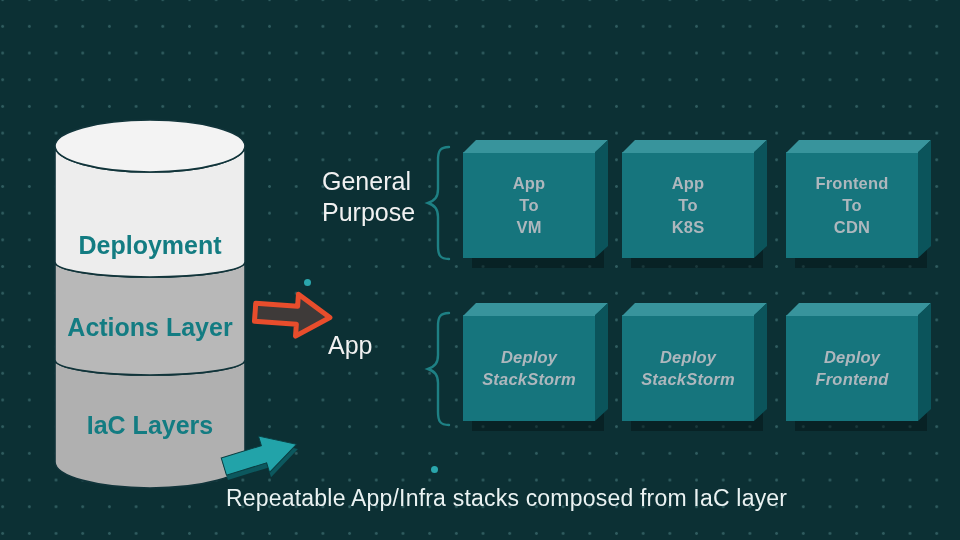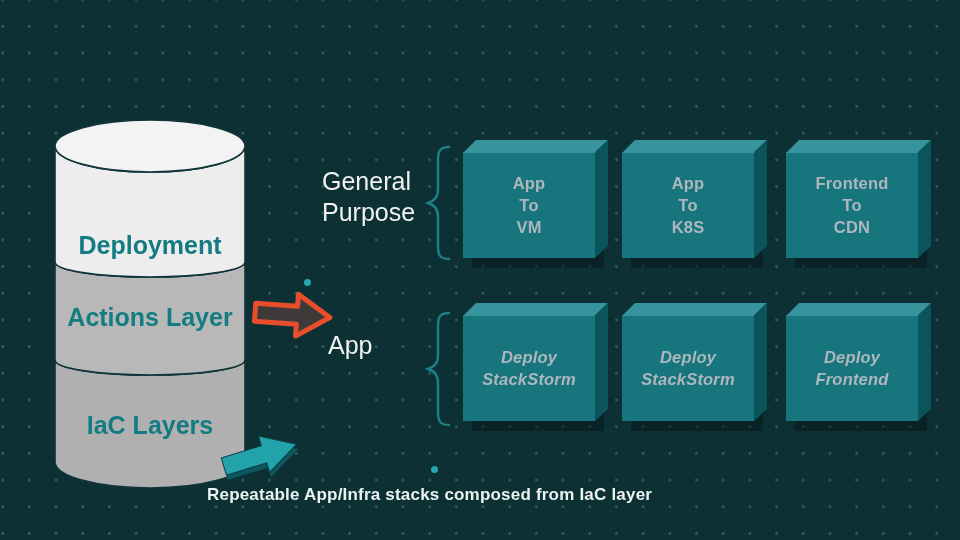--- a/index.html
+++ b/index.html
@@ -14,21 +14,21 @@
     position:absolute;left:60px;top:24px;margin:0;
     font-size:39px;font-weight:800;letter-spacing:.3px;color:#F0512F;
   }
   
   .cyl-svg{position:absolute;left:0;top:0;}
   .cyl-label{
     position:absolute;left:55px;width:190px;text-align:center;
     font-weight:700;font-size:25px;line-height:30px;color:#137C82;
   }
   .cyl-label.l1{top:201px;margin-top:29px;}
-  .cyl-label.l2{top:302px;}
+  .cyl-label.l2{top:312px;}
   .cyl-label.l3{top:410px;}
   .cyl-label span{display:block;}
 
   
   .group-label{
     position:absolute;color:#F1F1F1;font-size:25px;line-height:31px;font-weight:400;
   }
   .group-label.g1{left:322px;top:166px;}
   .group-label.g2{left:328px;top:330px;}
   .group-label span{display:block;}
@@ -64,22 +64,22 @@
   
   .arrow-orange{position:absolute;left:252px;top:289px;transform:rotate(4deg);}
   .arrow-teal{position:absolute;left:221px;top:432px;transform:rotate(-17deg);}
 
   
   .accent-dot{position:absolute;width:7px;height:7px;border-radius:50%;background:#2AA6AC;}
   .accent-dot.d1{left:304px;top:279px;}
   .accent-dot.d2{left:431px;top:466px;}
 
   .caption{
-    position:absolute;left:207px;top:485px;
-    font-size:17px;color:#EAF2F2;letter-spacing:.2px;font-weight:700;
+    position:absolute;left:226px;top:485px;
+    font-size:23px;color:#EAF2F2;letter-spacing:.2px;font-weight:400;
   }
 </style>
 </head>
 <body>
 
 <div class="slide">
 
 
   <svg class="cyl-svg" width="300" height="540" viewBox="0 0 300 540">
     <path d="M 55 360 A 95 15 0 0 0 245 360 L 245 462 A 95 26 0 0 1 55 462 Z" fill="#B0B0B0" stroke="#11343A" stroke-width="1.6"></path>

